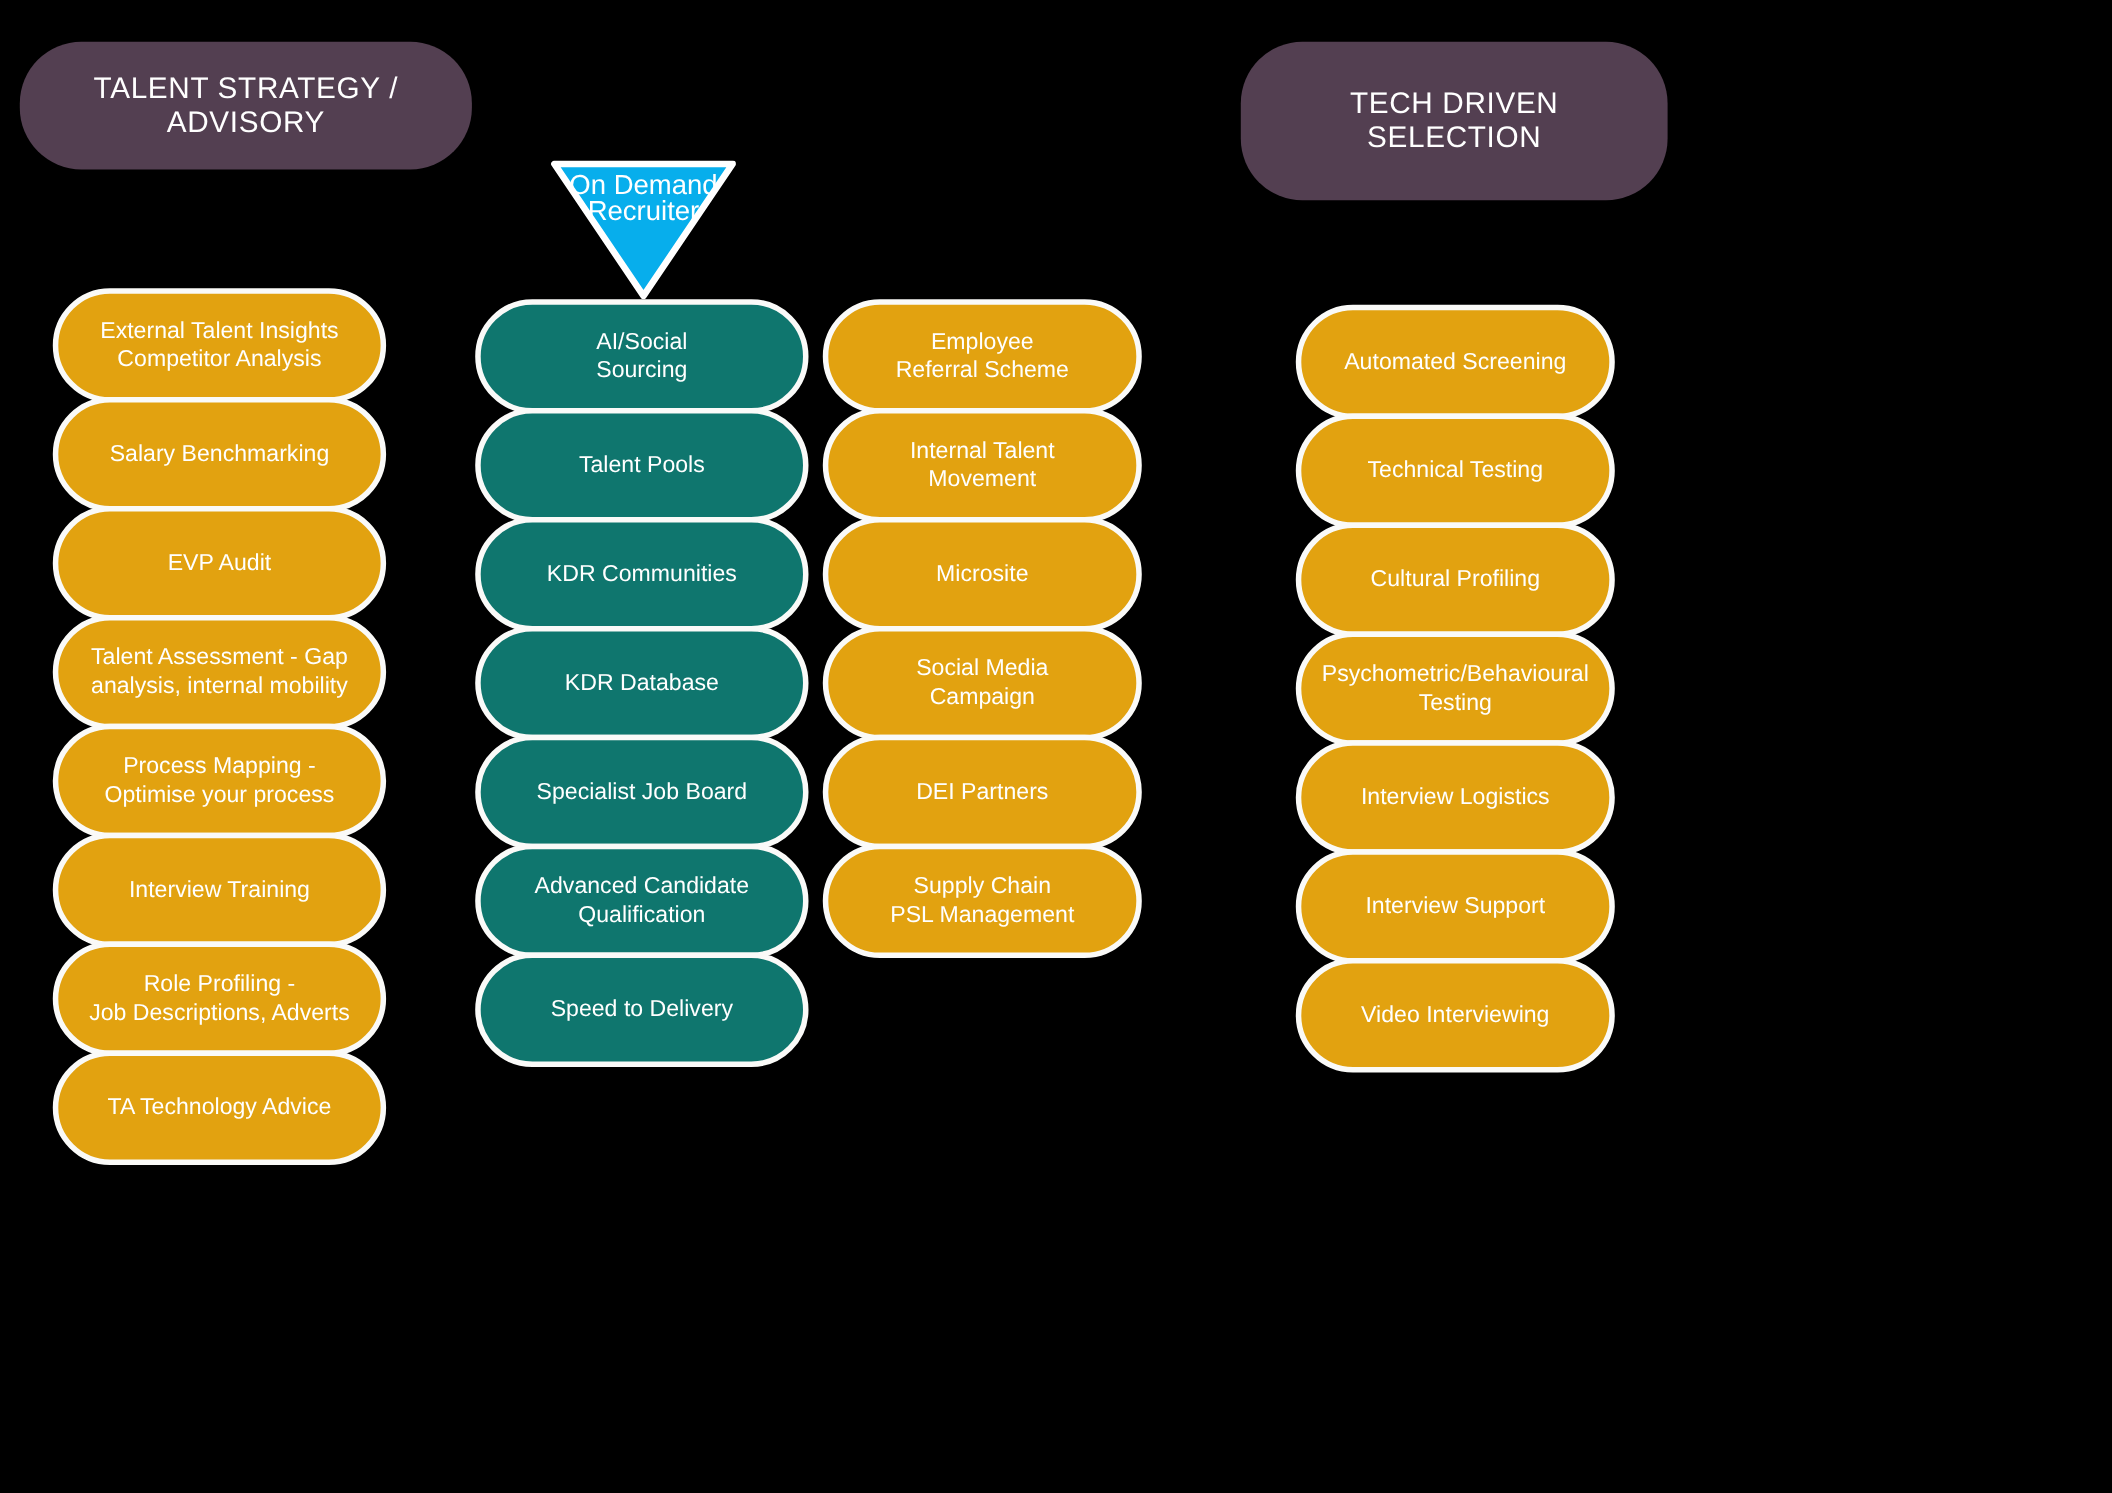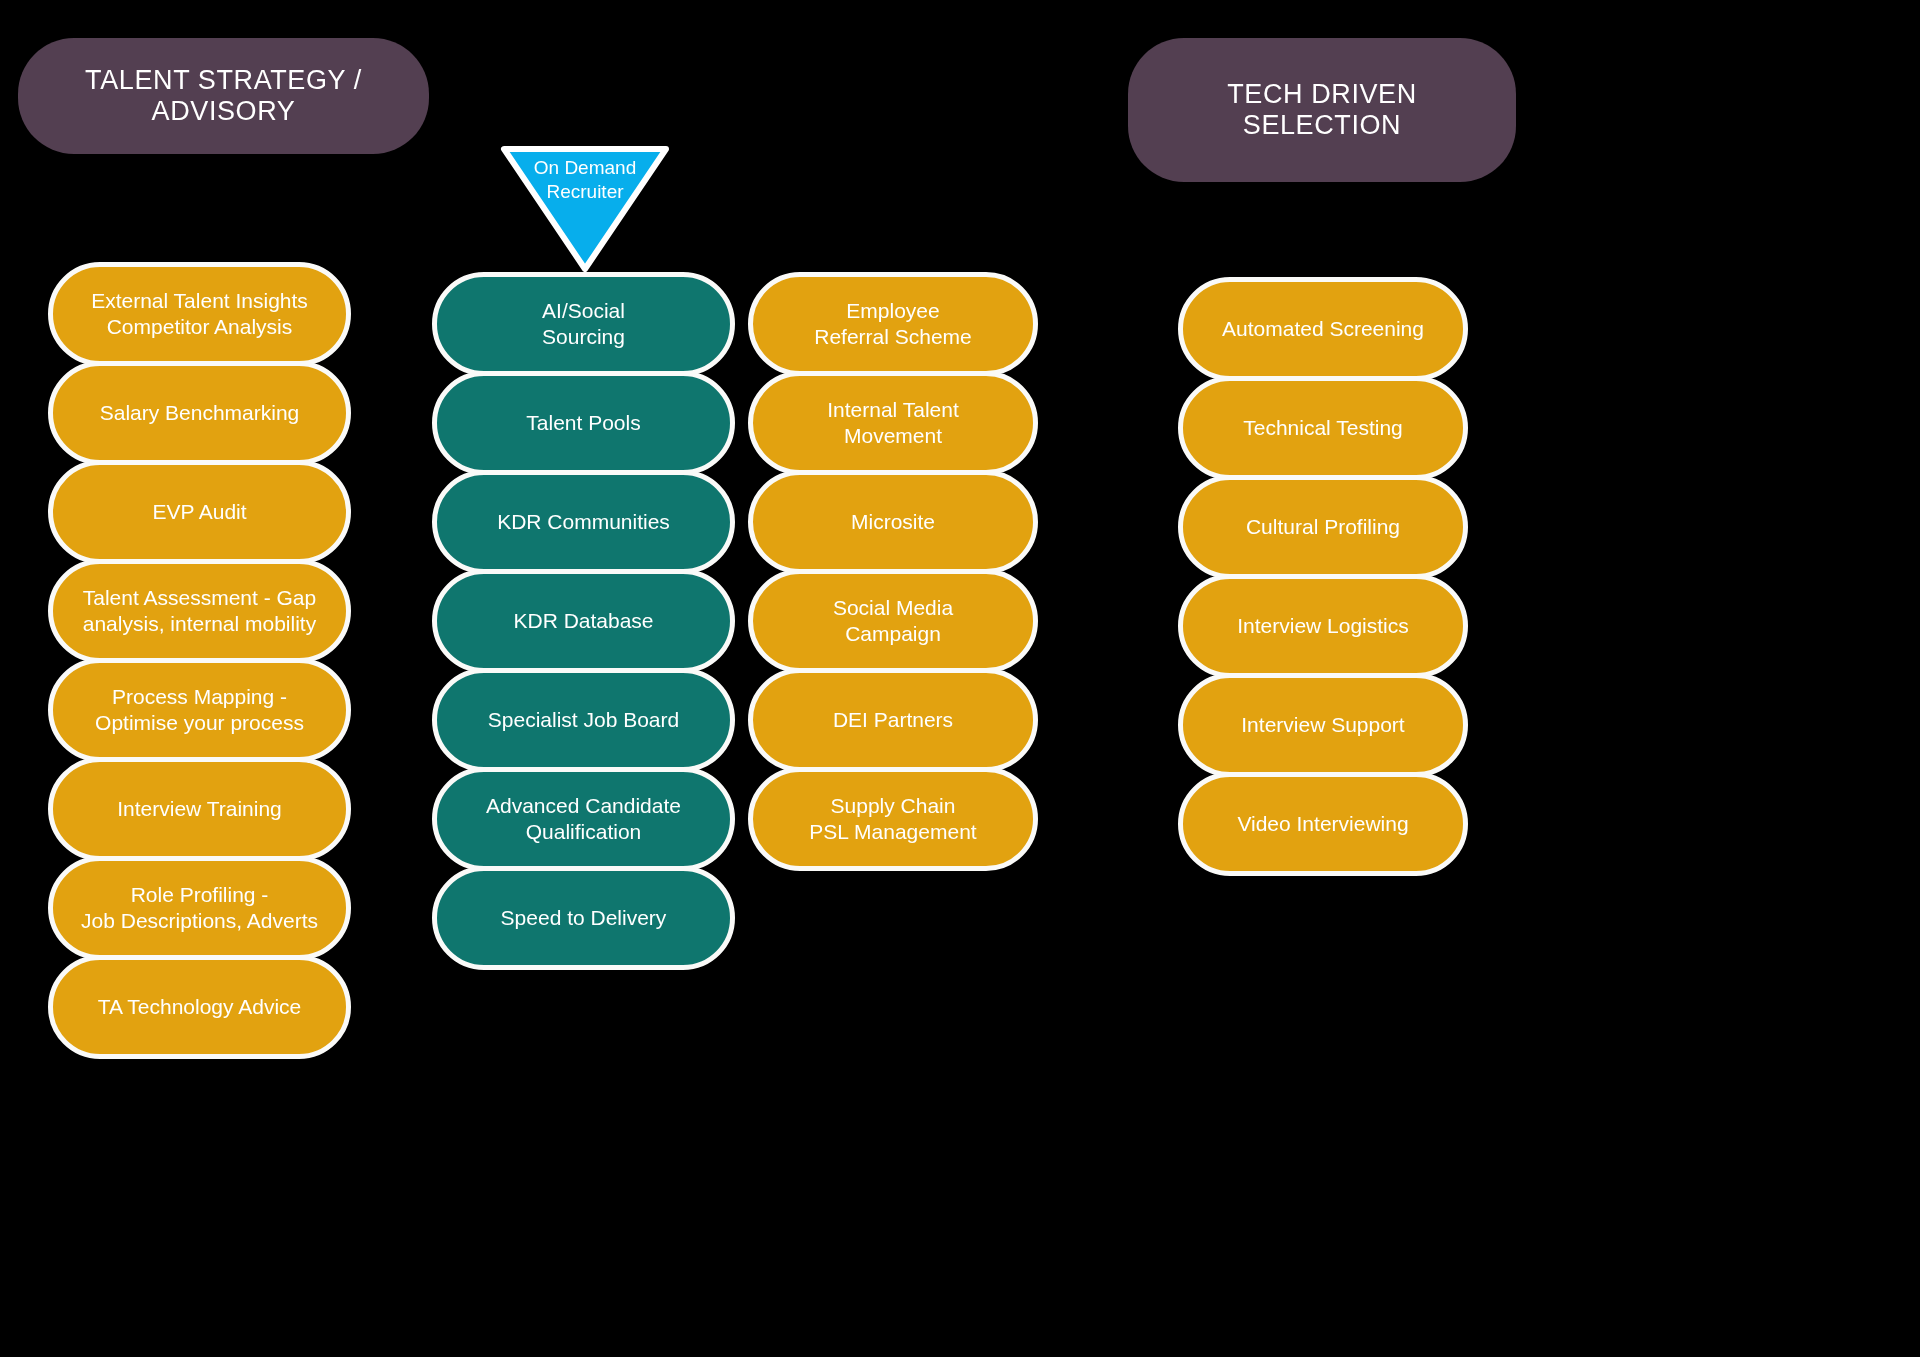--- a/index.html
+++ b/index.html
@@ -58,21 +58,21 @@
     height: 126px;
     display: block;
   }
   #odr-label {
     position: absolute;
     left: 0;
     top: 10px;
     width: 170px;
     text-align: center;
     color: #FFFFFF;
-    font-size: 19px;
+    font-size: 25px;
     line-height: 24px;
     white-space: pre-line;
     pointer-events: none;
   }
 
   
   .column {
     position: absolute;
     display: flex;
     flex-direction: column;
@@ -162,18 +162,20 @@
 Campaign</div>
     <div class="pill orange h2">DEI Partners</div>
     <div class="pill orange h2">Supply Chain
 PSL Management</div>
   </div>
 
   <div class="column" id="col-tech">
     <div class="pill orange h2">Automated Screening</div>
     <div class="pill orange h2">Technical Testing</div>
     <div class="pill orange h2">Cultural Profiling</div>
+    <div class="pill orange h2">Psychometric/Behavioural
+Testing</div>
     <div class="pill orange h2">Interview Logistics</div>
     <div class="pill orange h2">Interview Support</div>
     <div class="pill orange h2">Video Interviewing</div>
   </div>
 
 </div>
 
 </body></html>

